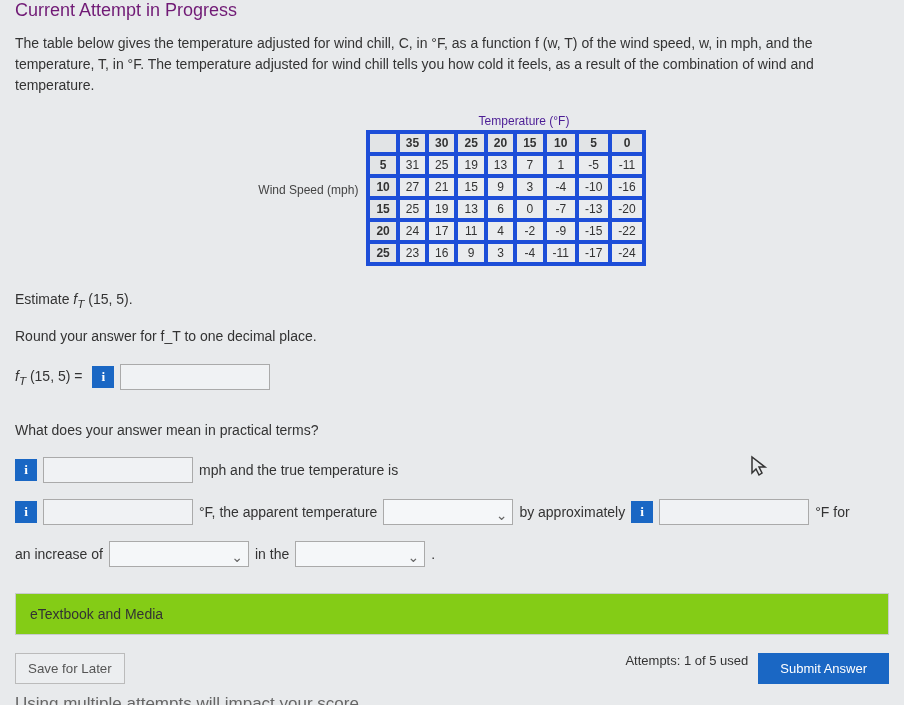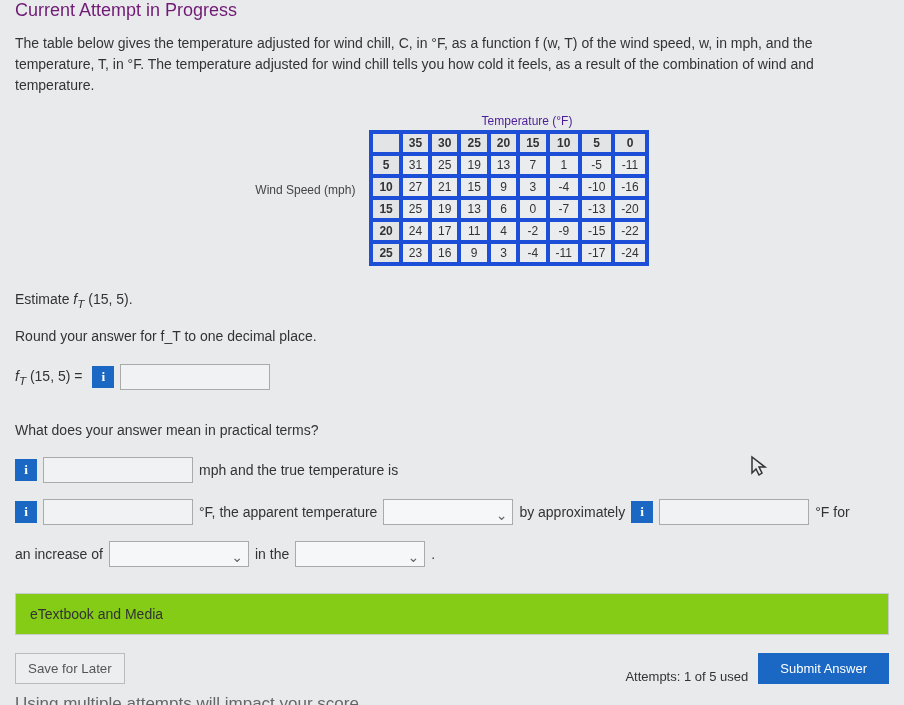--- a/index.html
+++ b/index.html
@@ -25,21 +25,21 @@
     .data-table-wrap {
       display: flex;
       justify-content: center;
       align-items: center;
       margin-bottom: 25px;
     }
     .axis-label-left {
       text-align: right;
       font-size: 12px;
       color: #444;
-      padding-right: 14px;
+      padding-right: 8px;
       line-height: 1.2;
     }
     .table-and-top {
       display: flex;
       flex-direction: column;
       align-items: center;
     }
     .axis-label-top {
       font-size: 12px;
       color: #4c1d95;
@@ -126,21 +126,21 @@
     }
     .save-later {
       border: 1px solid #bbb;
       background: #eceef0;
       padding: 7px 12px;
       color: #555;
       cursor: pointer;
     }
     .attempts-line {
       display: flex;
-      align-items: flex-end;
+      align-items: flex-start;
       gap: 10px;
     }
     .attempts-text { color: #333; font-size: 13px; }
     .submit-btn {
       background: #1a67c4;
       color: #fff;
       border: none;
       padding: 8px 22px;
       cursor: pointer;
       font-size: 13px;

